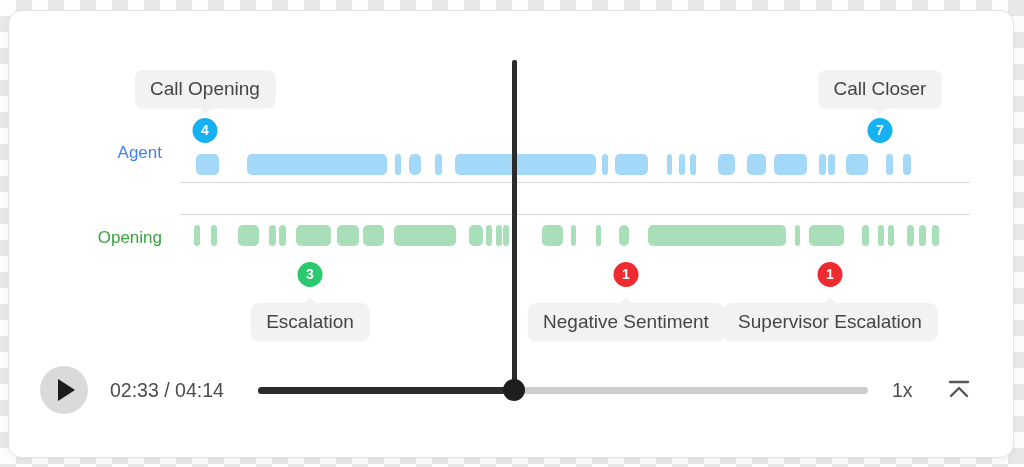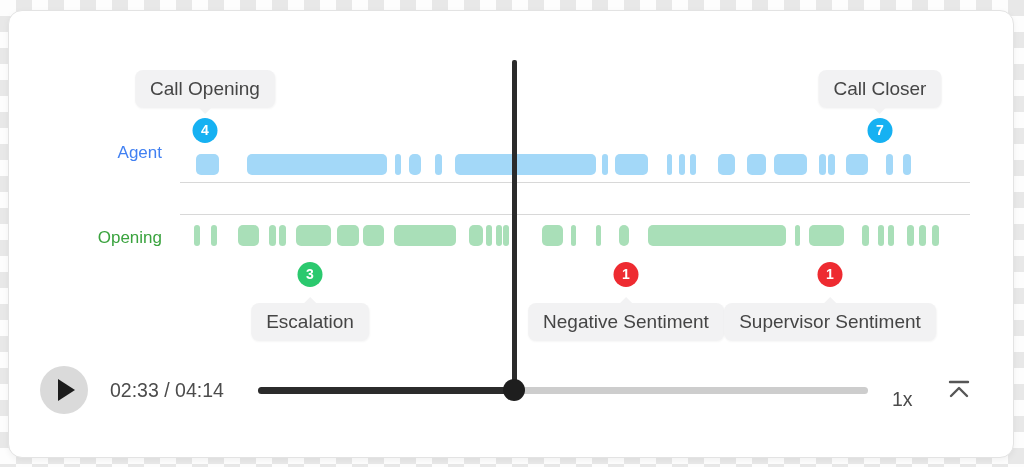--- a/index.html
+++ b/index.html
@@ -60,21 +60,21 @@
   }
   .play-tri{
     display:block;width:0;height:0;margin-left:5px;
     border-left:17px solid #1c1c1c;
     border-top:11px solid transparent;border-bottom:11px solid transparent;
   }
   .time{position:absolute;left:110px;top:379px;font-size:19.5px;color:#4c4c4c;}
   .ptrack{position:absolute;top:387px;height:7px;background:#cdcdcd;border-radius:4px;z-index:1;cursor:pointer;}
   .pfill{position:absolute;top:387px;height:7px;background:#2b2b2b;border-radius:4px;z-index:2;}
   .phandle{position:absolute;top:379px;width:22px;height:22px;border-radius:50%;background:#1e1e1e;z-index:8;cursor:grab;}
-  .speed{position:absolute;left:892px;top:379px;font-size:19.5px;color:#4c4c4c;cursor:pointer;margin-top:9px;}
+  .speed{position:absolute;left:892px;top:379px;font-size:19.5px;color:#4c4c4c;cursor:pointer;}
   .collapse{position:absolute;left:946px;top:378px;width:26px;height:26px;cursor:pointer;background:none;border:none;padding:0;}
 </style>
 </head>
 <body>
 
 <div class="canvas">
   <div class="card"></div>
 
   <div class="row-label agent" style="color: rgb(65, 128, 242);">Agent</div>
   <div class="row-label customer" style="color: rgb(58, 163, 62);">Opening</div>
@@ -135,21 +135,21 @@
   <div id="markers-layer">
       <div class="badge top" style="left: 205px; background: rgb(22, 177, 242);">4</div>
       <div class="tooltip top" style="left: 205px;">Call Opening</div>
       <div class="badge top" style="left: 880px; background: rgb(22, 177, 242);">7</div>
       <div class="tooltip top" style="left: 880px;">Call Closer</div>
       <div class="badge bottom" style="left: 310px; background: rgb(43, 201, 110);">3</div>
       <div class="tooltip bottom" style="left: 310px;">Escalation</div>
       <div class="badge bottom" style="left: 626px; background: rgb(238, 43, 49);">1</div>
       <div class="tooltip bottom" style="left: 626px;">Negative Sentiment</div>
       <div class="badge bottom" style="left: 830px; background: rgb(238, 43, 49);">1</div>
-      <div class="tooltip bottom" style="left: 830px;">Supervisor Sentiment</div>
+      <div class="tooltip bottom" style="left: 830px;">Supervisor Escalation</div>
     </div>
 
   <div class="playhead" id="playhead" style="left: 514px; background: rgb(43, 43, 43);"></div>
 
   <button class="play-btn">
     <span class="play-tri"></span>
   </button>
 
   <div class="time"><span>02:33</span><span> / </span><span>04:14</span></div>
 

